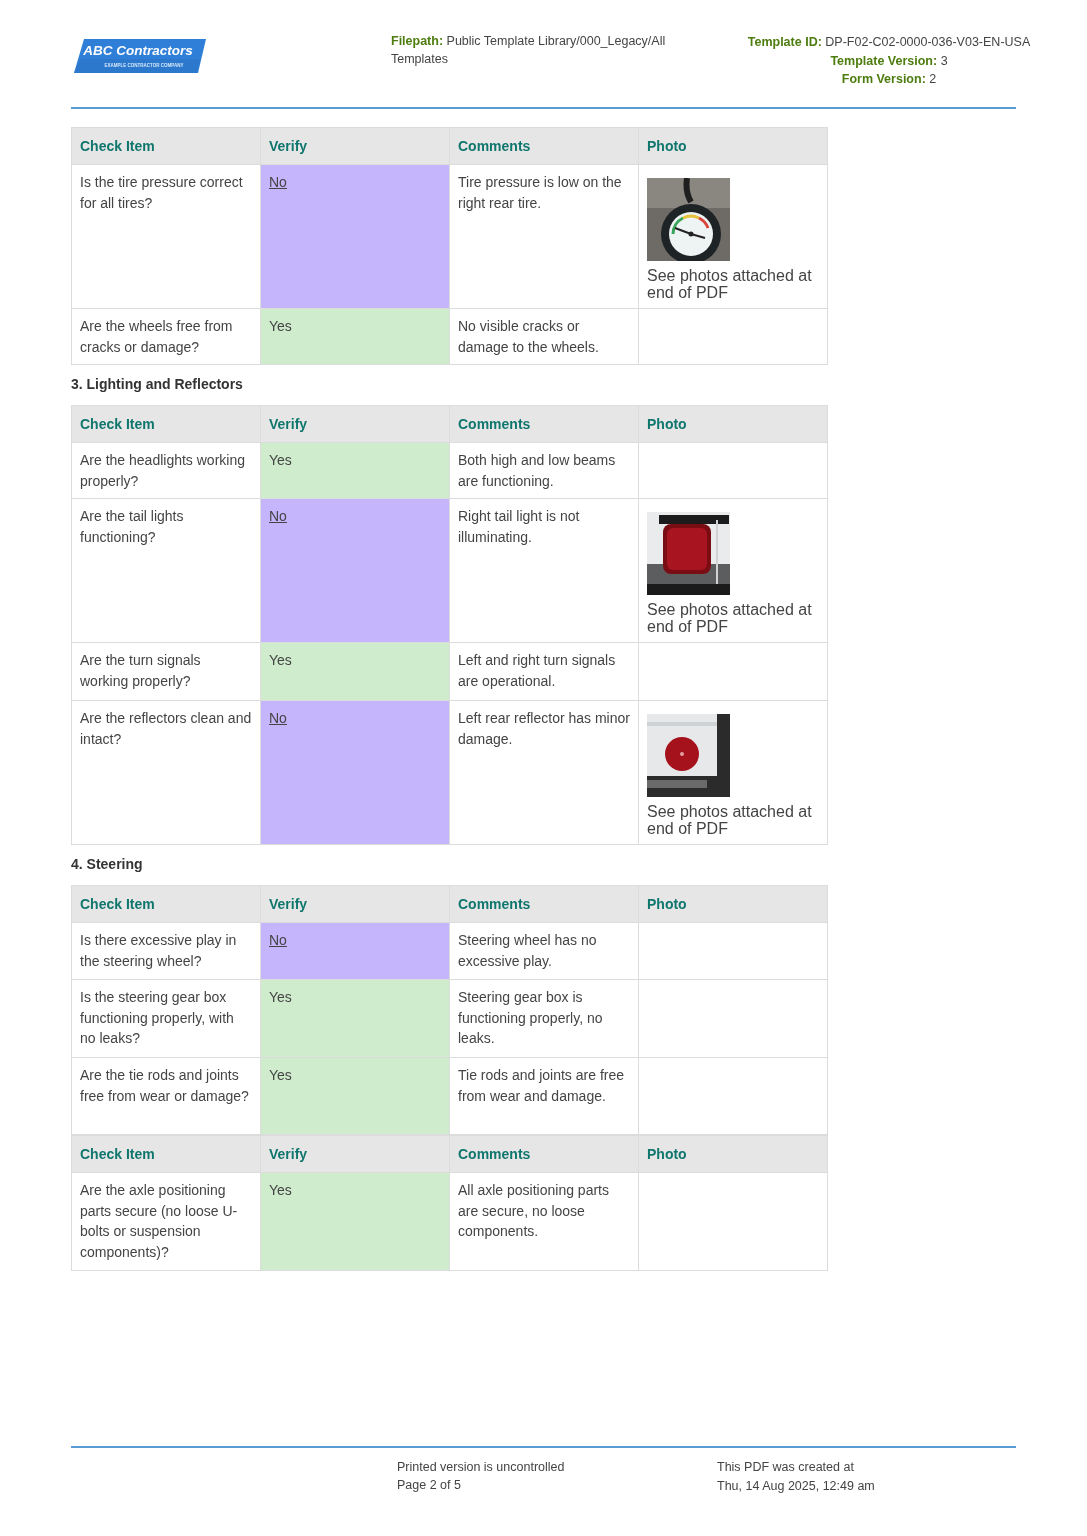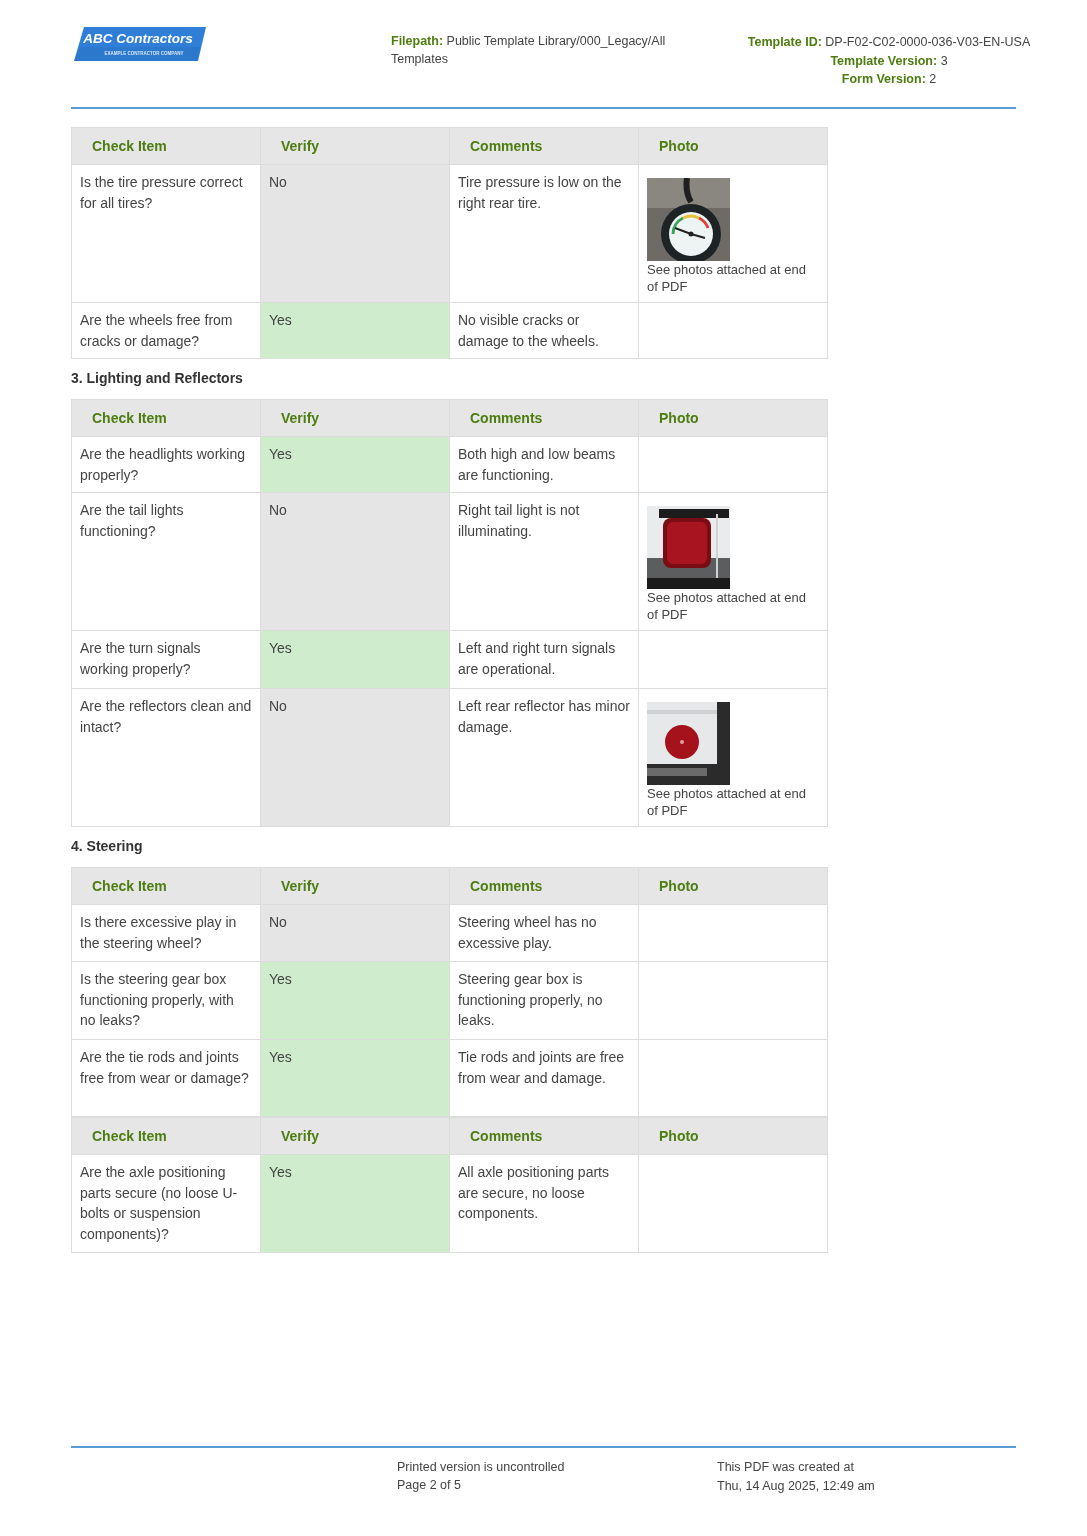--- a/index.html
+++ b/index.html
@@ -1,43 +1,43 @@
 <!DOCTYPE html>
 <html><head>
 <meta charset="utf-8">
 <style>
   * { box-sizing: border-box; margin: 0; padding: 0; }
   html, body { width: 1087px; height: 1536px; background: #ffffff; }
   body { position: relative; font-family: "Liberation Sans", sans-serif; color: #3a3a3a; overflow: hidden; }
 
   
   .hdr { position: absolute; left: 0; top: 0; width: 1087px; height: 110px; }
-  .logo { position: absolute; left: 72px; top: 25px; width: 136px; height: 38px; }
+  .logo { position: absolute; left: 72px; top: 37px; width: 136px; height: 38px; }
   .logo svg { display: block; }
   .meta-mid { position: absolute; left: 391px; top: 33px; width: 300px; font-size: 12.5px; line-height: 17.5px; color: #444; }
   .meta-right { position: absolute; left: 719px; top: 33px; width: 340px; font-size: 12.5px; line-height: 18.5px; color: #444; }
   .meta-right div, .meta-mid div { white-space: normal; text-align: center; }
   .lbl { font-weight: bold; color: #4d7c0f; }
   .rule { position: absolute; left: 71px; width: 945px; height: 2px; background: #5b9bd5; }
   .rule.top { top: 107px; }
   .rule.bot { top: 1446px; }
 
   
   .content { position: absolute; left: 71px; top: 127px; width: 756px; }
   .sec-title { font-size: 14px; font-weight: bold; color: #333; height: 40px; padding-top: 11px; }
   table { border-collapse: collapse; width: 756px; table-layout: fixed; }
   col.c1, col.c2, col.c3, col.c4 { width: 189px; }
-  th { background: #e6e6e6; text-align: left; font-size: 14px; font-weight: bold; color: #4d7c0f; height: 37px; padding: 0 20px; border: 1px solid #dcdcdc; vertical-align: middle; }
+  th { background: #e6e6e6; text-align: left; font-size: 14px; font-weight: bold; color: #0f766e; height: 37px; padding: 0 8px; border: 1px solid #dcdcdc; vertical-align: middle; }
   td { font-size: 14px; line-height: 20.5px; color: #444; padding: 7px 8px 7px 8px; border: 1px solid #dcdcdc; vertical-align: top; background: #fff; }
   td.yes { background: #cfeccd; }
-  td.no { background: #e5e5e5; }
+  td.no { background: #c4b5fd; text-decoration: underline; }
   .photo-cell { padding-top: 13px; }
   .thumb { width: 83px; height: 83px; display: block; overflow: hidden; }
   .thumb svg { display: block; }
-  .caption { font-size: 13px; line-height: 17px; color: #444; margin-top: 0; }
+  .caption { font-size: 16px; line-height: 17px; color: #444; margin-top: 6px; }
 
   
   .foot-mid { position: absolute; left: 397px; top: 1458px; font-size: 12.5px; line-height: 18px; color: #444; }
   .foot-right { position: absolute; left: 717px; top: 1458px; font-size: 12.5px; line-height: 19px; color: #444; }
 </style>
 </head>
 <body>
 
 <div class="hdr">
   <div class="logo">

